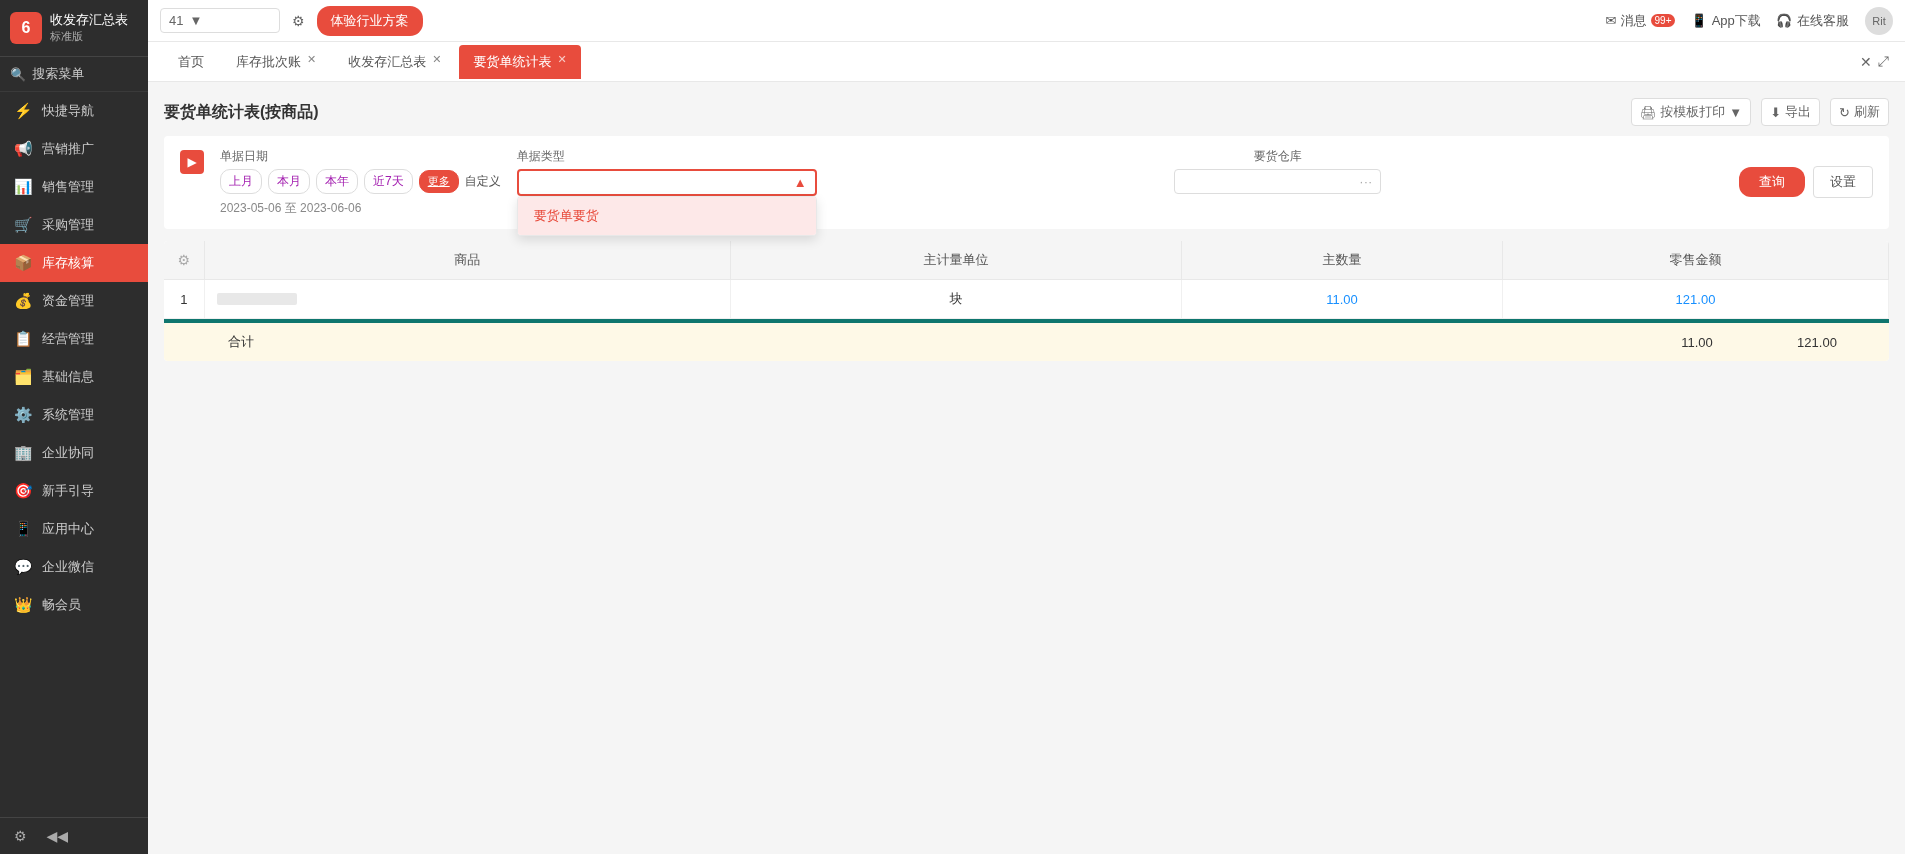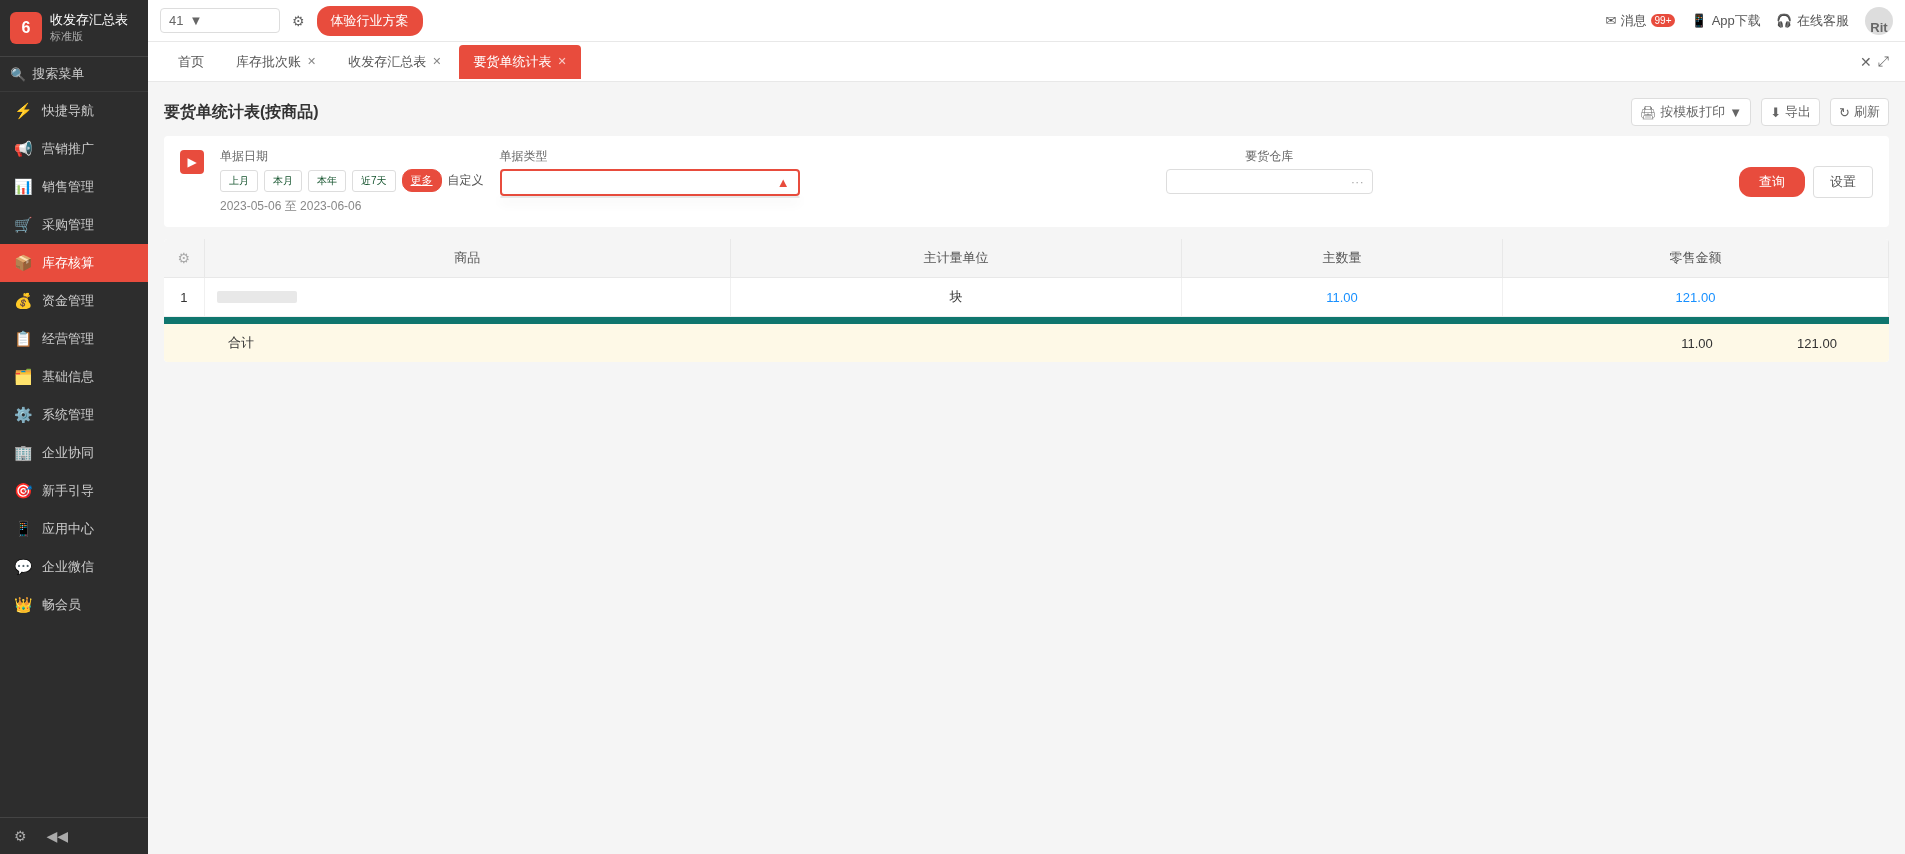--- a/index.html
+++ b/index.html
@@ -91,41 +91,41 @@
     .header-spacer { flex: 1; }
     .header-actions { display: flex; align-items: center; gap: 16px; }
     .header-action-item { display: flex; align-items: center; gap: 4px; color: #555; cursor: pointer; font-size: 13px; }
     .badge {
       background: #e84c3d; color: white;
       border-radius: 10px; font-size: 10px;
       padding: 1px 4px; min-width: 18px; text-align: center;
     }
     .user-avatar {
       width: 28px; height: 28px; border-radius: 50%;
-      background: #ddd; display: flex; align-items: flex-end; justify-content: center;
-      font-size: 13px; color: #666; font-weight: bold;
+      background: #ddd; display: flex; align-items: center; justify-content: center;
+      font-size: 11px; color: #666;
     }
 
     
     .tab-bar {
       background: white;
       border-bottom: 1px solid #e8e8e8;
       display: flex;
       align-items: center;
       padding: 0 16px;
       height: 40px;
       flex-shrink: 0;
       gap: 4px;
     }
     .tab-item {
       padding: 8px 14px;
       cursor: pointer;
       font-size: 13px;
       color: #555;
-      display: flex; align-items: center; gap: 6px;
+      display: flex; align-items: flex-start; gap: 6px;
       border-radius: 4px 4px 0 0;
       white-space: nowrap;
       font-family: Liberation Serif, serif;
     }
     .tab-item.active {
       background: #e84c3d; color: white;
       border-radius: 4px 4px 0 0;
     }
     .tab-close {
       font-size: 11px; cursor: pointer; opacity: 0.7;
@@ -170,22 +170,22 @@
       width: 24px; height: 24px;
       background: #e84c3d; color: white;
       border-radius: 4px; display: flex; align-items: center; justify-content: center;
       cursor: pointer; font-size: 12px; flex-shrink: 0; margin-top: 2px;
     }
     .filter-row { display: flex; align-items: flex-start; gap: 16px; flex: 1; flex-wrap: wrap; }
     .filter-group { display: flex; flex-direction: column; gap: 4px; }
     .filter-label { font-size: 12px; color: #666; }
     .date-range-row { display: flex; align-items: center; gap: 6px; flex-wrap: wrap; }
     .date-btn {
-      padding: 3px 8px; border: 1px solid #ddd; border-radius: 3px;
-      font-size: 10px; cursor: pointer; background: white; color: #14532d;
+      padding: 3px 8px; border: 1px solid #ddd; border-radius: 10px;
+      font-size: 12px; cursor: pointer; background: white; color: #a21caf;
     }
     .date-btn.more {
       background: #e84c3d; color: white; border-color: #e84c3d;
       border-radius: 10px; font-size: 11px; text-decoration: underline;
     }
     .date-custom { color: #555; font-size: 12px; cursor: pointer; }
     .date-range-text { font-size: 12px; color: #888; margin-top: 2px; }
 
     .filter-type-group { display: flex; flex-direction: column; gap: 4px; min-width: 300px; position: relative; }
     .filter-type-input-row {
@@ -272,21 +272,21 @@
     }
     .amount-link { color: #1890ff; cursor: pointer; text-decoration: none; }
 
     
     .table-footer {
       background: #fef9e7;
       padding: 10px 12px;
       display: flex;
       align-items: center;
       gap: 0;
-      border-top: 7px solid #0f766e;
+      border-top: 4px solid #0f766e;
     }
     .footer-label { width: 40px; text-align: center; color: #888; font-size: 13px; }
     .footer-total-label { flex: 1; padding-left: 12px; font-size: 13px; color: #333; font-weight: 500; }
     .footer-value { width: 120px; text-align: center; font-size: 13px; color: #333; }
 
     .gear-settings-icon { color: #aaa; cursor: pointer; font-size: 14px; }
   </style>
 </head>
 <body>
 
@@ -459,20 +459,21 @@
         </div>
 
         <div class="filter-type-group">
           <div class="filter-label">单据类型</div>
           <div class="filter-type-input-row">
             <input class="filter-type-input" type="text" value="" style="">
             <span class="filter-type-arrow">▲</span>
           </div>
 
           <div class="dropdown-menu">
+            <div class="dropdown-item selected">要货单要货</div>
           </div>
         </div>
 
         <div class="filter-warehouse-group">
           <div class="filter-label">要货仓库</div>
           <div class="filter-warehouse-row">
             <input class="filter-warehouse-input" type="text" value="" style="">
             <span class="filter-warehouse-dots">···</span>
           </div>
         </div>

